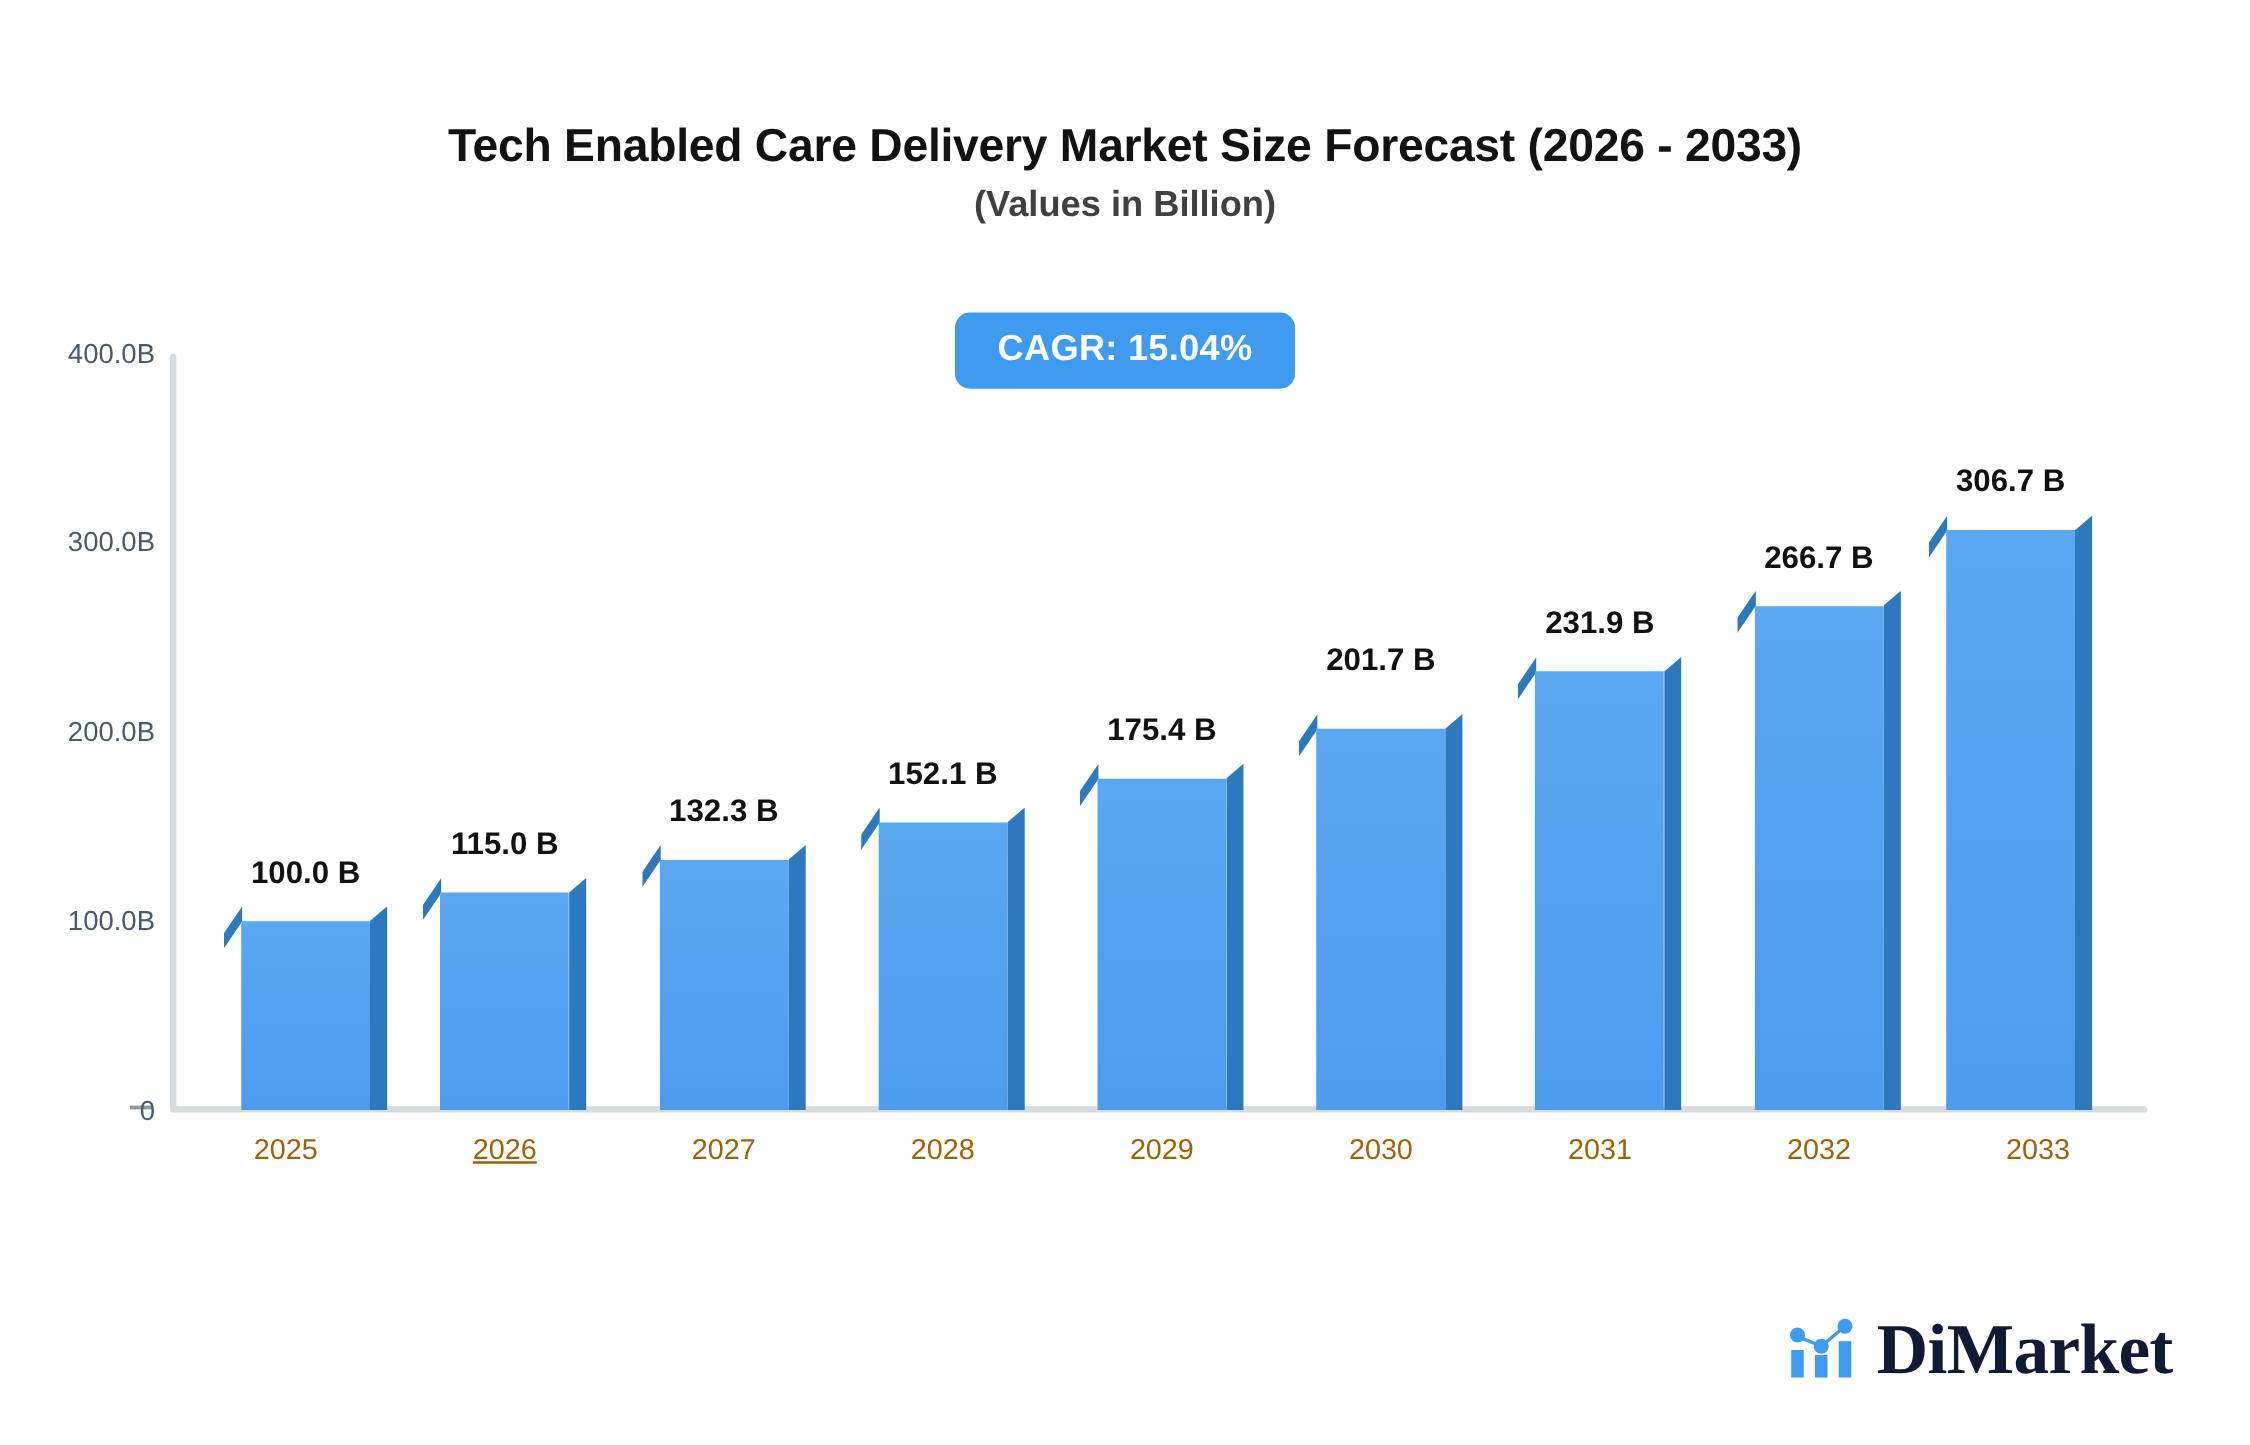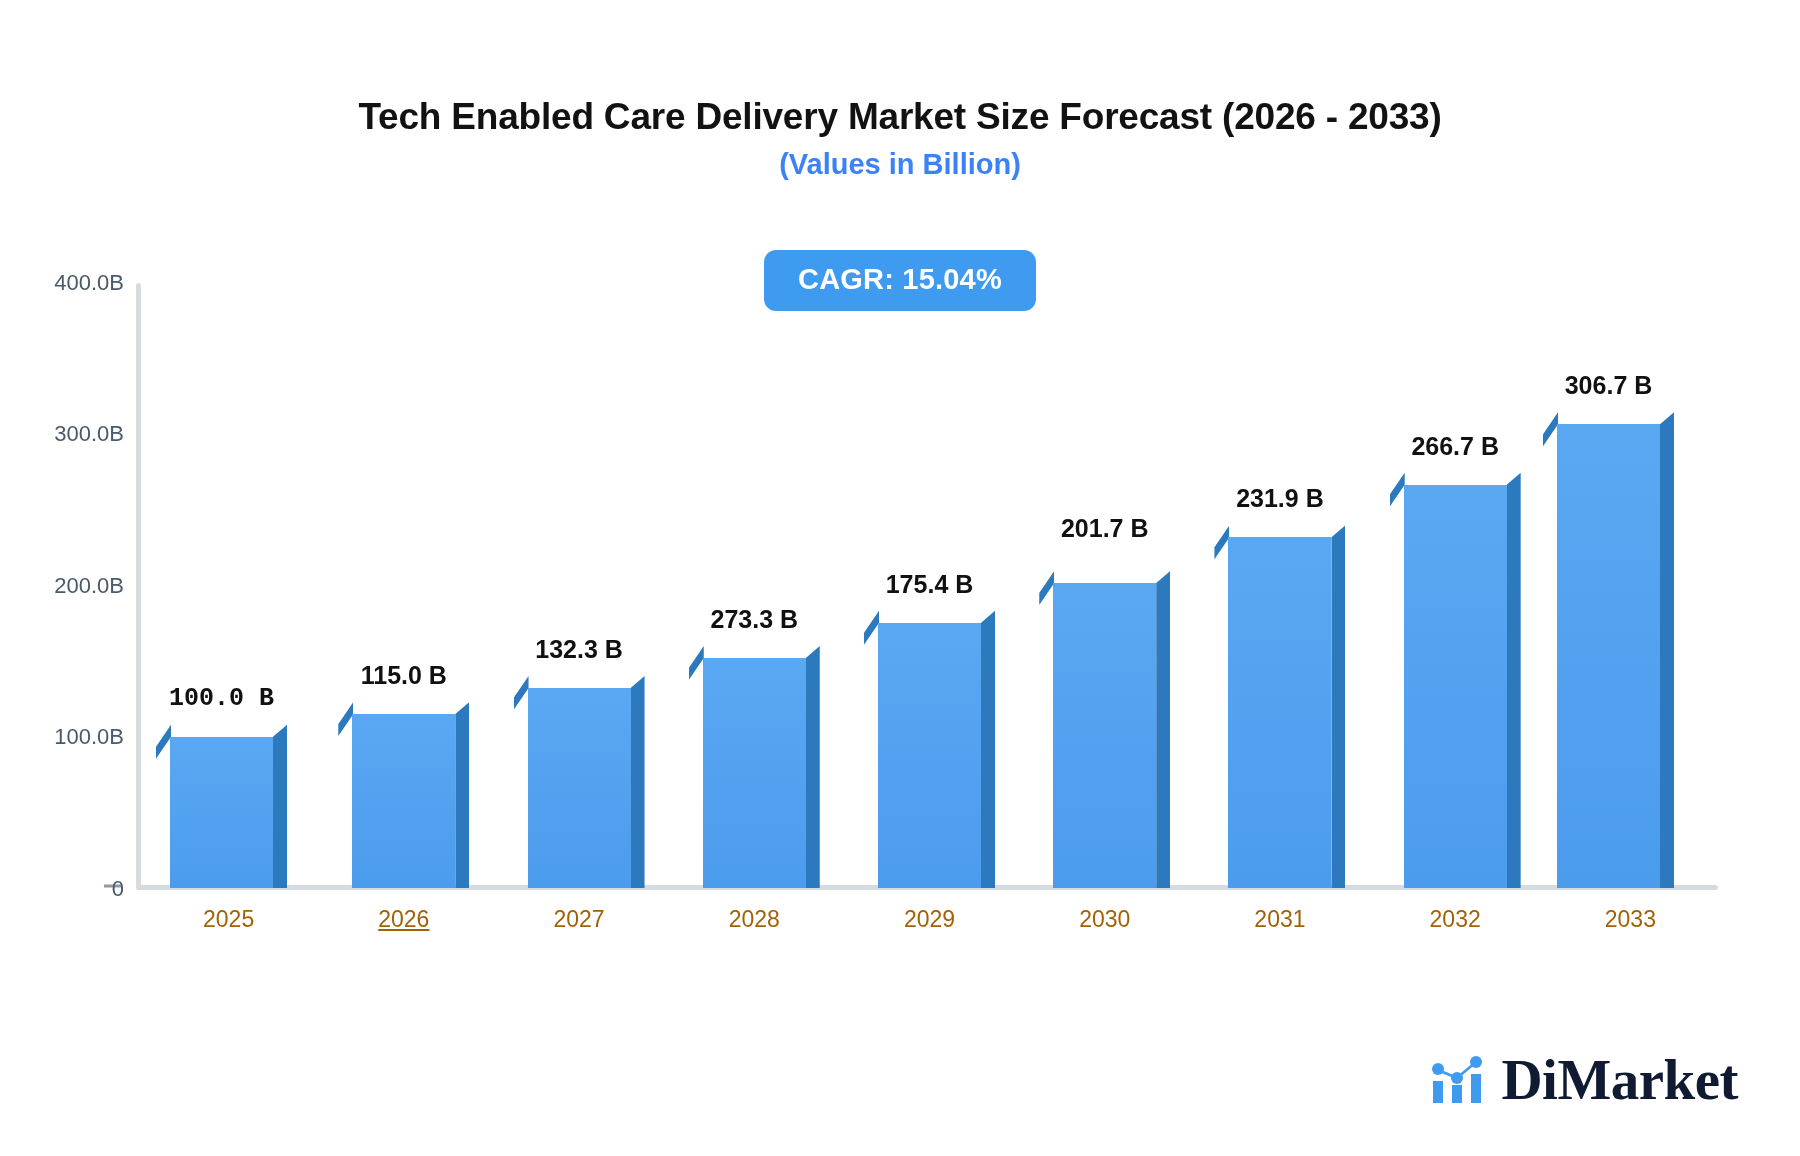--- a/index.html
+++ b/index.html
@@ -30,21 +30,21 @@
     letter-spacing: -0.2px;
     white-space: nowrap;
   }
   .subtitle {
     position: absolute;
     left: 0; right: 0;
     top: 148px;
     text-align: center;
     font-size: 29px;
     font-weight: bold;
-    color: #3b82f6;
+    color: #404040;
     white-space: nowrap;
   }
 
   
   .badge-wrap {
     position: absolute;
     left: 0; right: 0;
     top: 250px;
     display: flex;
     justify-content: center;
@@ -207,21 +207,21 @@
     <div class="xaxis-line"></div>
     <div class="zero-tick-dash"></div>
     <div class="ytick-group" id="yticks">
         <div class="ytick" style="top: 283px;">400.0B</div>
         <div class="ytick" style="top: 434.25px;">300.0B</div>
         <div class="ytick" style="top: 585.5px;">200.0B</div>
         <div class="ytick" style="top: 736.75px;">100.0B</div>
         <div class="ytick" style="top: 889px; width: 92px;">0</div>
       </div>
     <div class="bars" id="bars">
-        <div class="bar-slot" style="left: 15px; width: 131px; font-family: Liberation Mono, monospace;">
+        <div class="bar-slot" style="left: 38px; width: 131px;">
           <div class="bar3d" style="height: 163.25px;">
             <div class="bar-side-left"></div>
             <div class="bar-face"></div>
             <div class="bar-side-right"></div>
           </div>
           <div class="bar-label" style="bottom: 175.25px;">100.0 B</div>
         </div>
         <div class="bar-slot" style="left: 197.333px; width: 131px;">
           <div class="bar3d" style="height: 185.938px;">
             <div class="bar-side-left"></div>
@@ -237,21 +237,21 @@
             <div class="bar-side-right"></div>
           </div>
           <div class="bar-label" style="bottom: 224.104px;">132.3 B</div>
         </div>
         <div class="bar-slot" style="left: 547.778px; width: 131px;">
           <div class="bar3d" style="height: 242.051px;">
             <div class="bar-side-left"></div>
             <div class="bar-face"></div>
             <div class="bar-side-right"></div>
           </div>
-          <div class="bar-label" style="bottom: 254.051px;">273.3 B</div>
+          <div class="bar-label" style="bottom: 254.051px;">152.1 B</div>
         </div>
         <div class="bar-slot" style="left: 723px; width: 131px;">
           <div class="bar3d" style="height: 277.293px;">
             <div class="bar-side-left"></div>
             <div class="bar-face"></div>
             <div class="bar-side-right"></div>
           </div>
           <div class="bar-label" style="bottom: 289.293px;">175.4 B</div>
         </div>
         <div class="bar-slot" style="left: 898.222px; width: 131px;">

